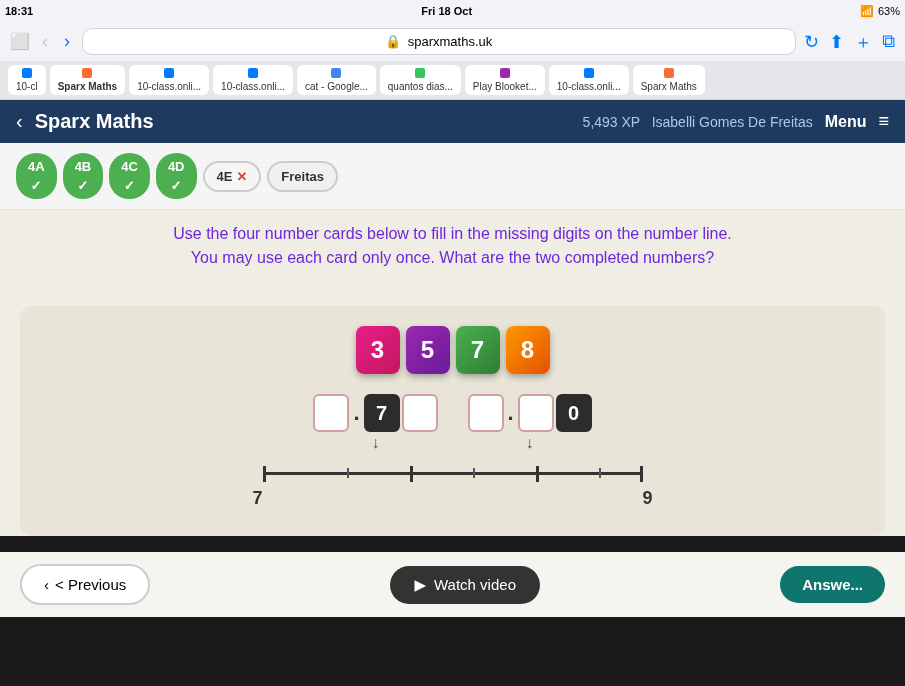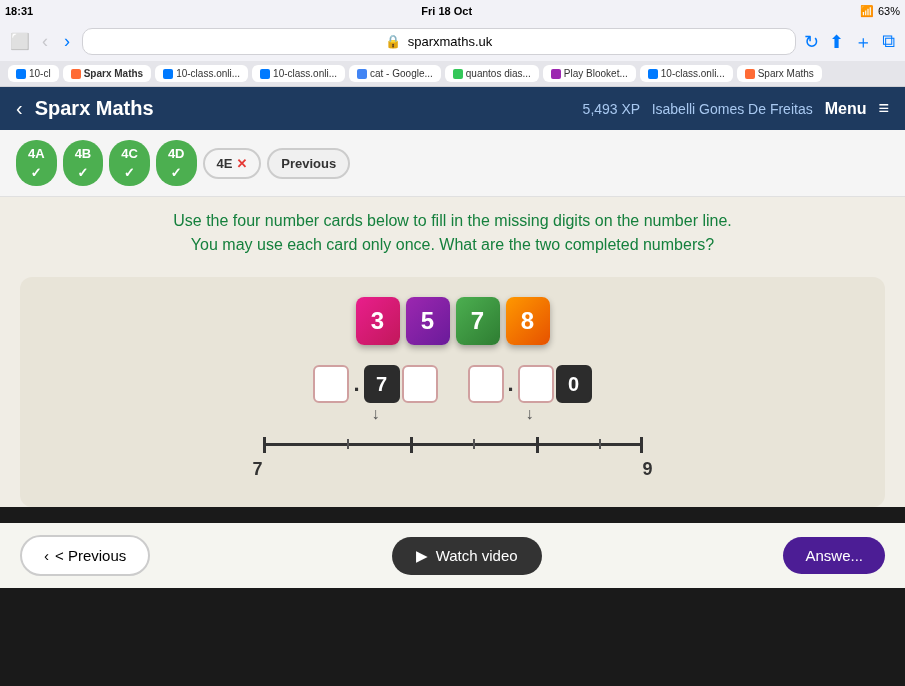--- a/index.html
+++ b/index.html
@@ -80,20 +80,21 @@
     .tab-item {
       background: #ffffff;
       border-radius: 6px;
       padding: 3px 8px;
       white-space: nowrap;
       font-size: 10px;
       color: #333;
       display: flex;
       align-items: center;
       gap: 3px;
+      flex-direction: column;
     }
     .tab-item.active { background: #fff; font-weight: 600; }
     .tab-favicon { width: 10px; height: 10px; border-radius: 2px; background: #ff6b35; }
     .tab-favicon.blue { background: #007aff; }
     .tab-favicon.green { background: #34c759; }
 
     
     .app-header {
       background: #1e3a5f;
       color: white;
@@ -197,23 +198,23 @@
       border-radius: 6px;
       font-size: 13px;
       margin-bottom: 14px;
     }
     .warning-banner strong { font-weight: 700; }
 
     
     .question-text {
       text-align: center;
       font-size: 16px;
-      color: #15803d;
+      color: #6d28d9;
       line-height: 1.5;
-      margin-bottom: 20px;
+      margin-bottom: 36px;
     }
 
     
     .cards-area {
       background: #e8e4d8;
       border-radius: 12px;
       padding: 20px;
       display: flex;
       flex-direction: column;
       align-items: center;
@@ -322,28 +323,28 @@
       border: none;
       border-radius: 24px;
       padding: 10px 24px;
       font-size: 15px;
       cursor: pointer;
       display: flex;
       align-items: center;
       gap: 8px;
     }
     .btn-answer {
-      background: #4c1d95;
+      background: #0f766e;
       color: white;
       border: none;
       border-radius: 24px;
       padding: 10px 22px;
       font-size: 15px;
       cursor: pointer;
-      font-weight: 400;
+      font-weight: 700;
     }
   </style>
 </head>
 <body>
 
 <div class="status-bar">
   <div class="status-bar-left">18:31</div>
   <div class="status-bar-left">Fri 18 Oct</div>
   <div class="status-bar-right">
     <span>📶</span>
@@ -435,21 +436,21 @@
   </div>
   <div class="prog-tab green">
     <span>4D</span>
     <span style="color:white;">✓</span>
   </div>
   <div class="prog-tab active-x">
     <span>4E</span>
     <span class="x-mark">✕</span>
   </div>
   <div class="prog-tab summary">
-    <span>Previous</span>
+    <span>Freitas</span>
   </div>
 </div>
 
 <div style="background:#f0ede5; flex:1; padding: 12px 20px 0 20px;">
 
 
 
   <div class="question-text">
     <div>Use the four number cards below to fill in the missing digits on the number line.</div>
     <div>You may use each card only once. What are the two completed numbers?</div>

